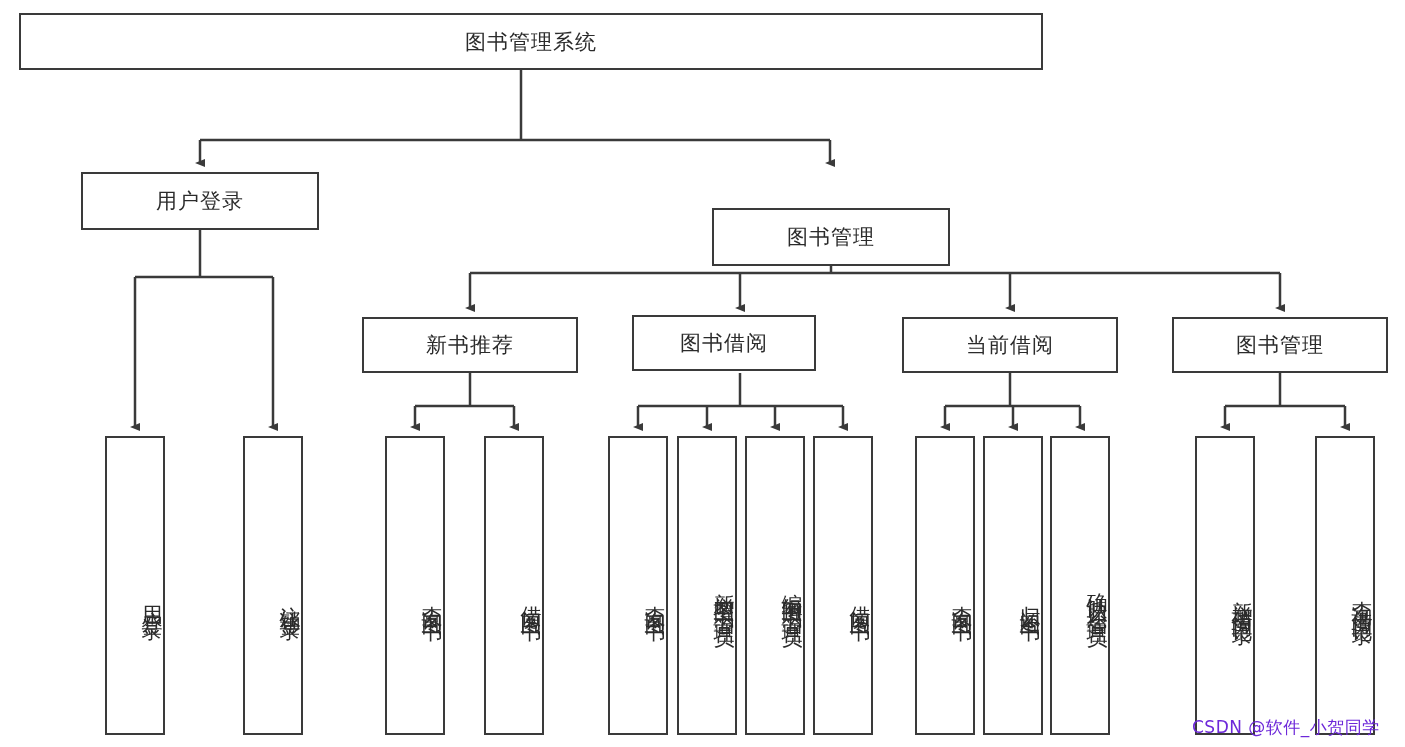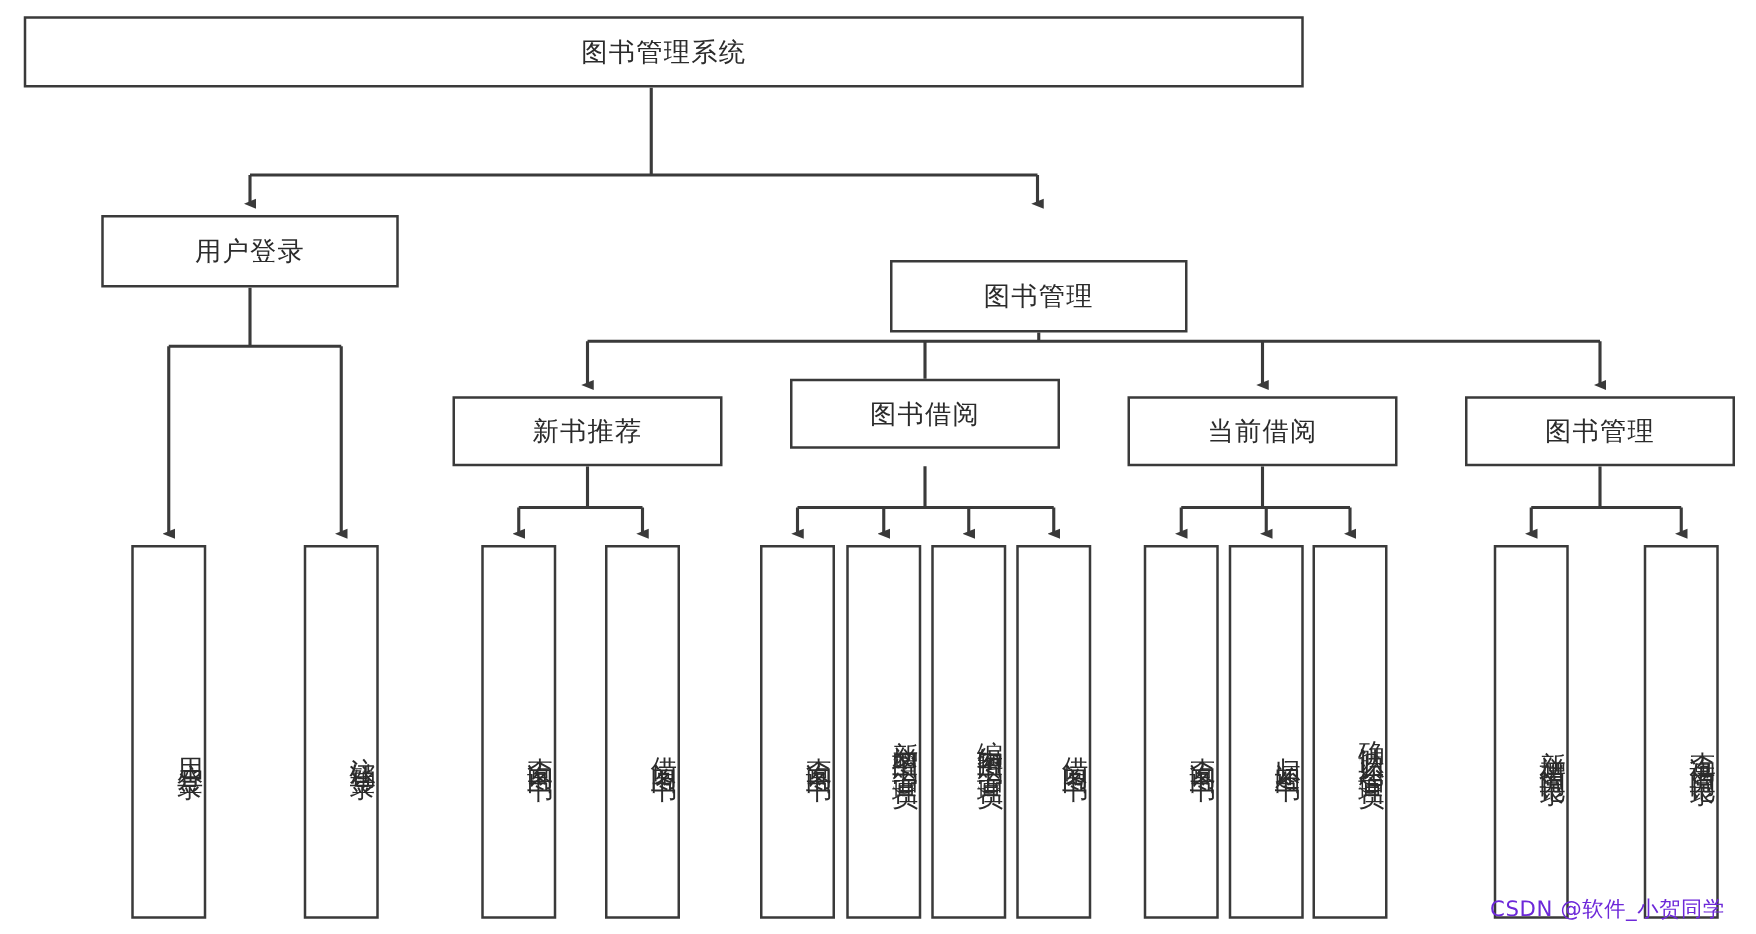--- a/index.html
+++ b/index.html
@@ -78,21 +78,21 @@
   <div class="node horiz" style="left: 81px; top: 172px; width: 238px; height: 58px;">
     <span>用户登录</span>
   </div>
   <div class="node horiz" style="left: 712px; top: 172px; width: 238px; height: 58px; margin-top: 36px;">
     <span>图书管理</span>
   </div>
 
   <div class="node horiz" style="left: 362px; top: 317px; width: 216px; height: 56px;">
     <span>新书推荐</span>
   </div>
-  <div class="node horiz" style="left: 632px; top: 303px; width: 216px; height: 56px;">
+  <div class="node horiz" style="left: 632px; top: 315px; width: 184px; height: 56px;">
     <span>图书借阅</span>
   </div>
   <div class="node horiz" style="left: 902px; top: 317px; width: 216px; height: 56px; justify-content: center;">
     <span>当前借阅</span>
   </div>
   <div class="node horiz" style="left: 1172px; top: 317px; width: 216px; height: 56px;">
     <span>图书管理</span>
   </div>
 
   <div class="node vert" style="left: 105px; top: 436px; width: 60px; height: 299px;">

